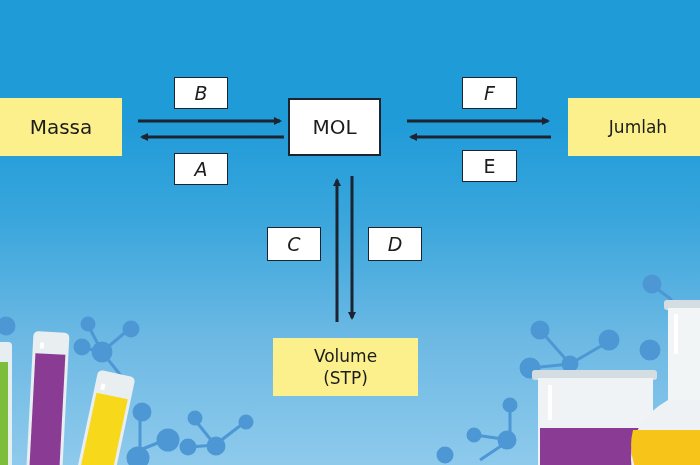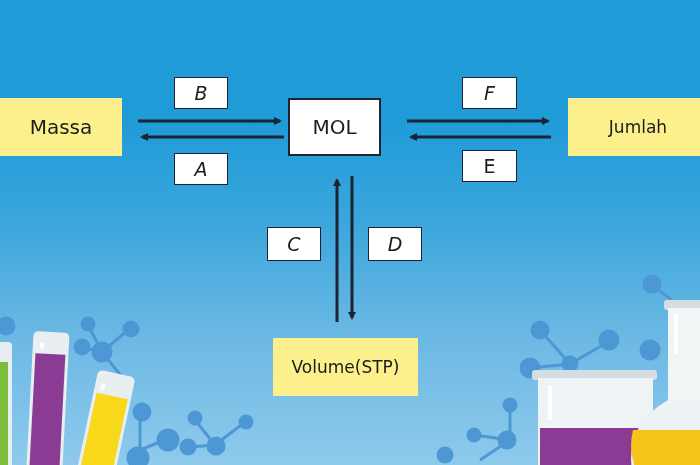--- a/index.html
+++ b/index.html
@@ -117,21 +117,21 @@
   </div>
 
   <div class="box white big" style="left:288px;top:98px;width:93px;height:58px;">
     <span>MOL</span>
   </div>
 
   <div class="box yellow mid" style="left:568px;top:98px;width:140px;height:58px;flex-direction:column;">
     <span>Jumlah</span>
   </div>
 
-  <div class="box yellow mid" style="left:273px;top:338px;width:145px;height:58px;">
+  <div class="box yellow mid" style="left:273px;top:338px;width:145px;height:58px;flex-direction:column;">
     <span>Volume</span>
     <span>(STP)</span>
   </div>
 
   <div class="box label" style="left:174px;top:77px;width:54px;height:32px;">
     <span>B</span>
   </div>
   <div class="box label" style="left:174px;top:153px;width:54px;height:32px;">
     <span>A</span>
   </div>

